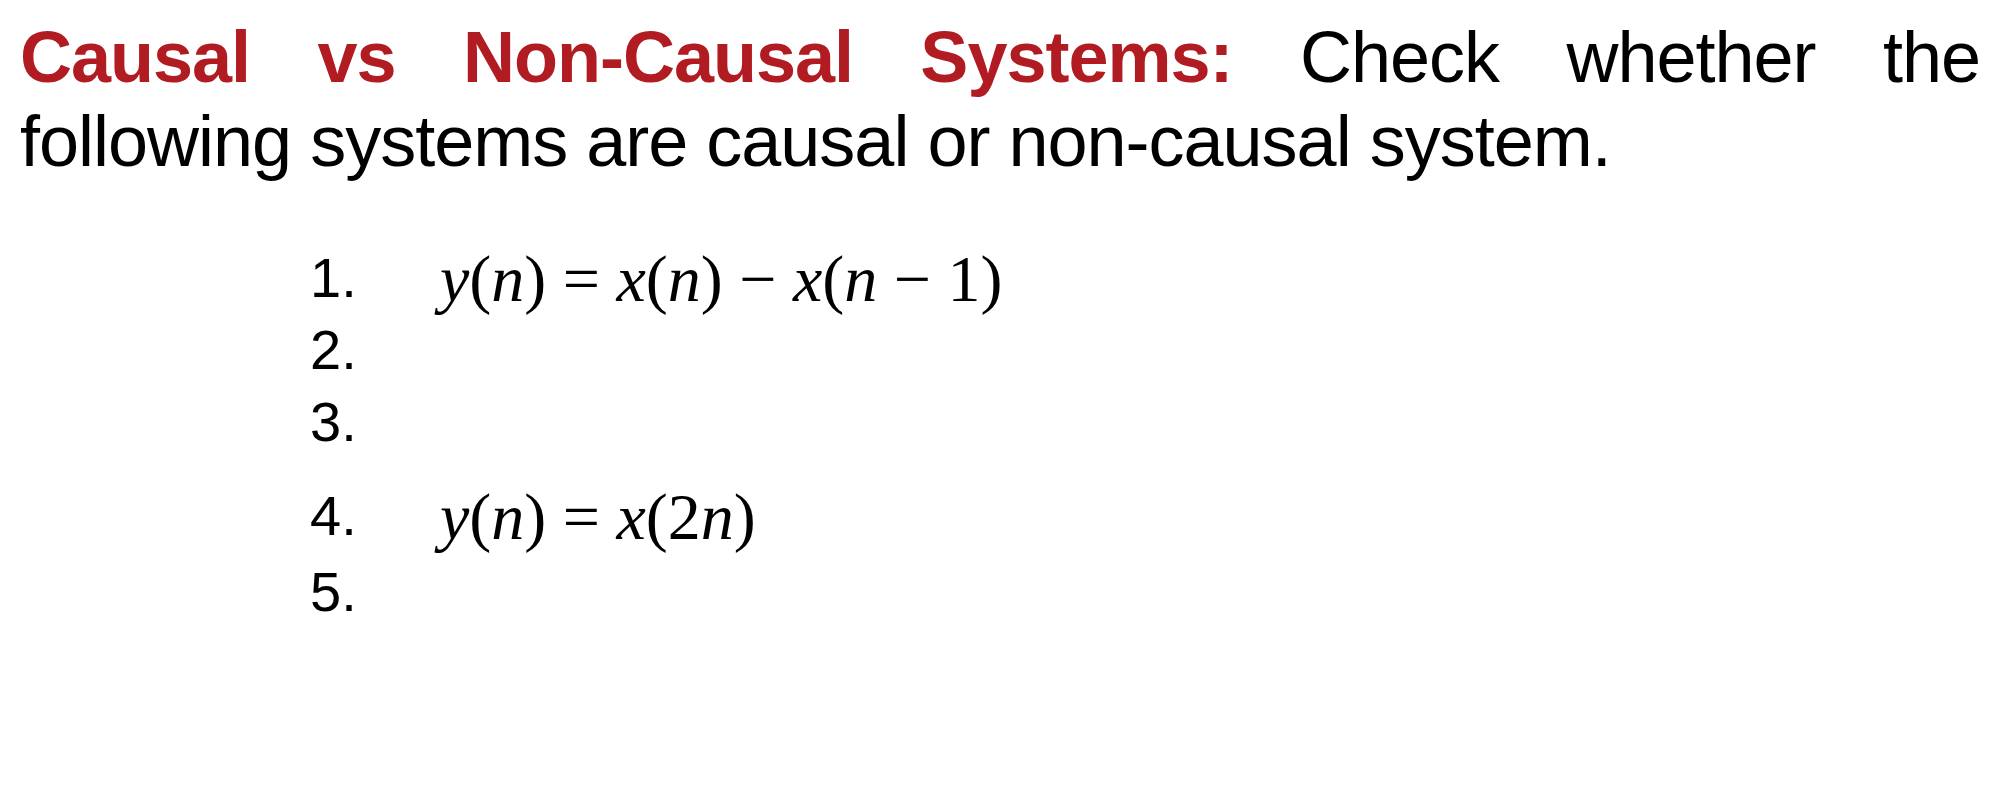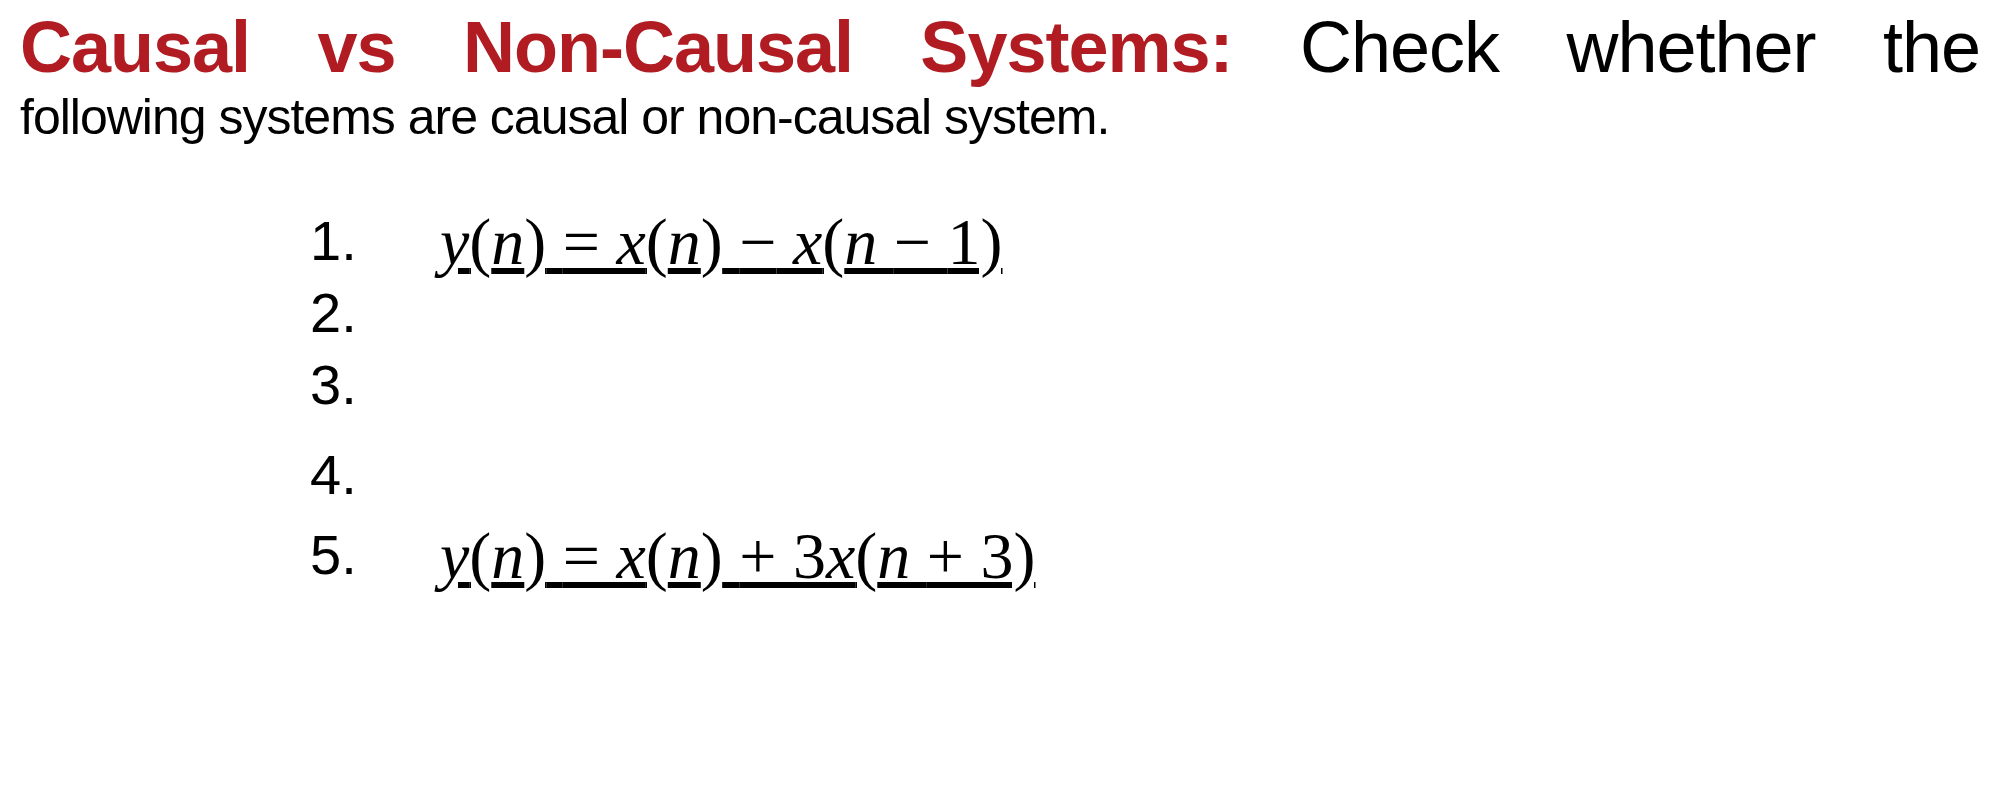--- a/index.html
+++ b/index.html
@@ -5,40 +5,40 @@
   html, body {
     margin: 0;
     padding: 0;
     width: 2000px;
     height: 788px;
     background: #ffffff;
     font-family: "Helvetica Neue", Helvetica, Arial, sans-serif;
     overflow: hidden;
   }
   .page {
-    padding: 2px 20px;
+    padding: 12px 20px;
     box-sizing: border-box;
     text-align: justify;
     text-align-last: justify;
   }
   .heading-line {
     font-size: 72px;
     line-height: 1.25;
     letter-spacing: -1px;
     color: #000000;
   }
   .heading-line .title-part {
     color: #b11b22;
     font-weight: 700;
   }
   .heading-line .body-part {
     font-weight: 400;
   }
   .second-line {
-    font-size: 50px;
+    font-size: 72px;
     line-height: 1.25;
     letter-spacing: -1px;
     color: #000000;
     text-align: right;
     text-align-last: left;
     margin-top: -6px;
   }
   .equation-block {
     text-align: left;
     text-align-last: left;
@@ -57,21 +57,20 @@
     font-size: 56px;
     font-weight: 400;
     padding-bottom: 6px;
   }
   .eq-body {
     font-family: "Times New Roman", Times, serif;
     font-size: 66px;
     font-style: italic;
     font-weight: 400;
     white-space: nowrap;
-    text-decoration: underline;
   }
   .eq-body .up {
     font-style: normal;
   }
   .eq-body sup {
     font-size: 40px;
     vertical-align: 30px;
   }
   .r1 { margin-top: 0; }
   .r2 { margin-top: 10px; }
@@ -101,22 +100,22 @@
     <div class="eq-row r2">
       <div class="eq-num">2.</div>
     </div>
 
     <div class="eq-row r3">
       <div class="eq-num">3.</div>
     </div>
 
     <div class="eq-row r4">
       <div class="eq-num">4.</div>
+      <div class="eq-body">y<span class="up">(</span>n<span class="up">)</span> <span class="up">=</span> x<span class="up">(2</span>n<span class="up">)</span></div>
     </div>
 
     <div class="eq-row r5">
       <div class="eq-num">5.</div>
-      <div class="eq-body">y<span class="up">(</span>n<span class="up">)</span> <span class="up">=</span> x<span class="up">(</span>n<span class="up">)</span> <span class="up">+ 3</span>x<span class="up">(</span>n <span class="up">+ 3)</span></div>
     </div>
 
   </div>
 
 </div>
 
 </body></html>

